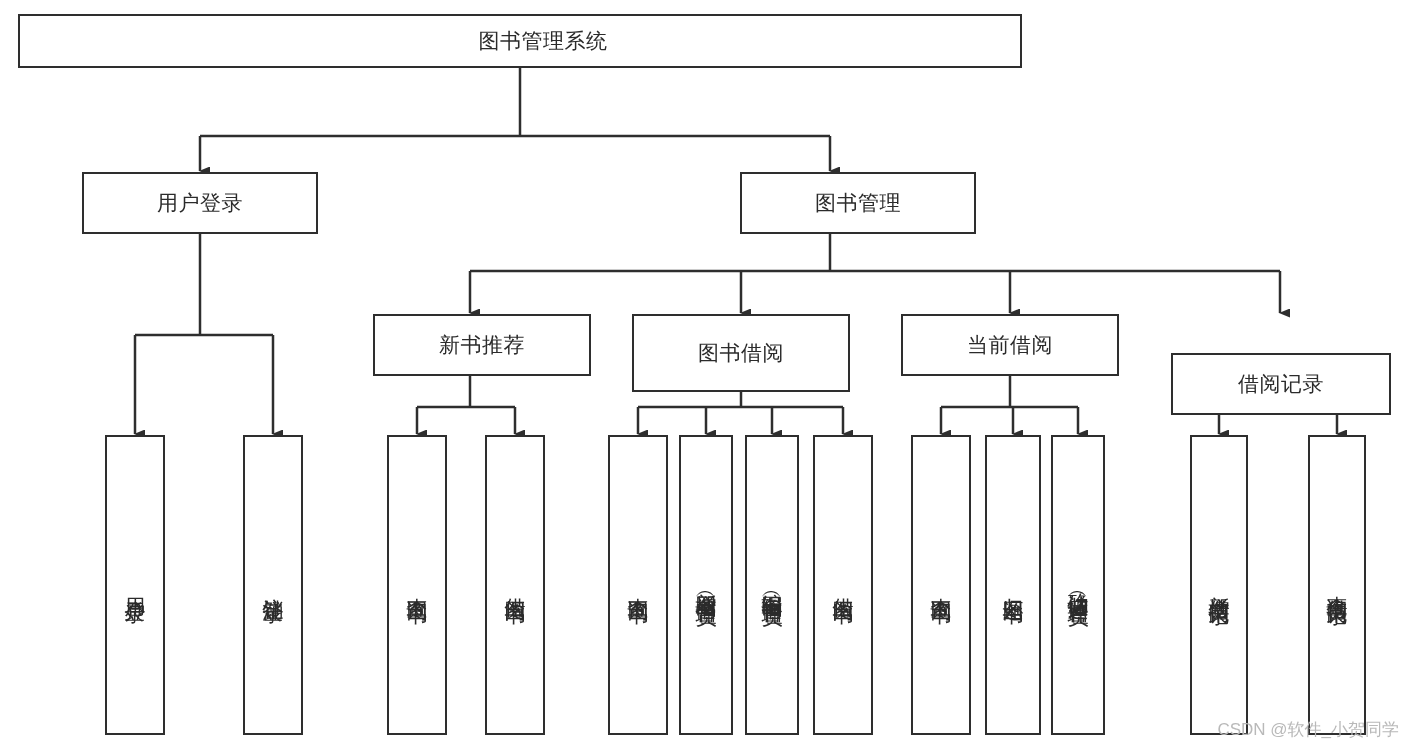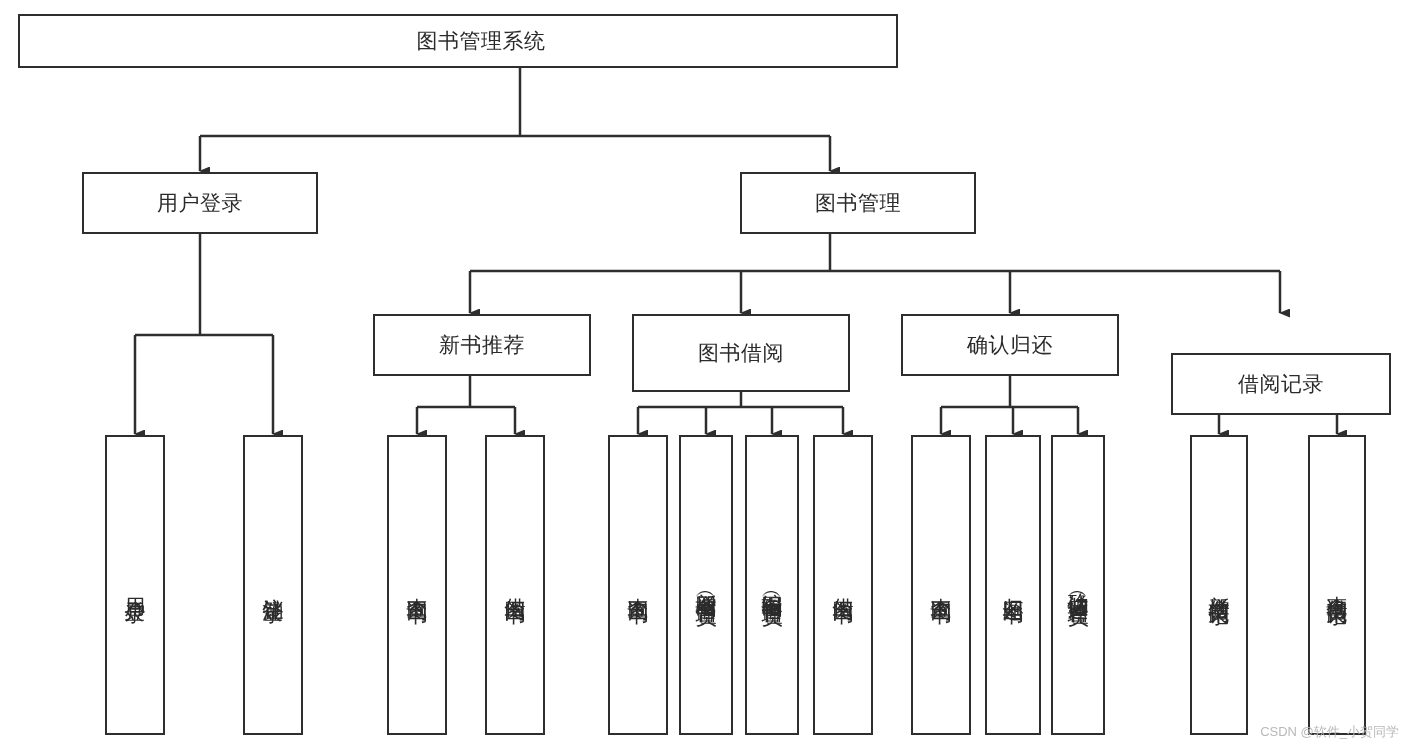--- a/index.html
+++ b/index.html
@@ -48,21 +48,21 @@
     writing-mode: vertical-rl;
     text-orientation: upright;
     font-size: 21px;
     letter-spacing: 2px;
     white-space: nowrap;
   }
   .watermark {
     position: absolute;
     right: 6px;
     bottom: 6px;
-    font-size: 13px;
+    font-size: 17px;
     color: #b9b9b9;
     white-space: nowrap;
     pointer-events: none;
   }
 </style>
 </head>
 <body>
 
 <div id="diagram-root">
 
@@ -103,37 +103,37 @@
         <line x1="1013" y1="407" x2="1013" y2="434" stroke="#2e2e2e" stroke-width="2.5" marker-end="url(#arrowhead)"></line>
         <line x1="1078" y1="407" x2="1078" y2="434" stroke="#2e2e2e" stroke-width="2.5" marker-end="url(#arrowhead)"></line>
         <line x1="1280" y1="376" x2="1280" y2="407" stroke="#2e2e2e" stroke-width="2.5"></line>
         <line x1="1219" y1="407" x2="1337" y2="407" stroke="#2e2e2e" stroke-width="2.5"></line>
         <line x1="1219" y1="407" x2="1219" y2="434" stroke="#2e2e2e" stroke-width="2.5" marker-end="url(#arrowhead)"></line>
         <line x1="1337" y1="407" x2="1337" y2="434" stroke="#2e2e2e" stroke-width="2.5" marker-end="url(#arrowhead)"></line>
       </g>
   </svg>
 
   <div id="node-layer">
-      <div class="node-box" style="left: 18px; top: 14px; width: 880px; height: 54px; padding-left: 46px;">
+      <div class="node-box" style="left: 18px; top: 14px; width: 1004px; height: 54px; padding-left: 46px;">
         <span class="node-label">图书管理系统</span>
       </div>
       <div class="node-box" style="left: 82px; top: 172px; width: 236px; height: 62px;">
         <span class="node-label">用户登录</span>
       </div>
       <div class="node-box" style="left: 740px; top: 172px; width: 236px; height: 62px;">
         <span class="node-label">图书管理</span>
       </div>
       <div class="node-box" style="left: 373px; top: 314px; width: 218px; height: 62px;">
         <span class="node-label">新书推荐</span>
       </div>
       <div class="node-box" style="left: 632px; top: 314px; width: 218px; height: 78px;">
         <span class="node-label">图书借阅</span>
       </div>
       <div class="node-box" style="left: 901px; top: 314px; width: 218px; height: 62px;">
-        <span class="node-label">确认归还</span>
+        <span class="node-label">当前借阅</span>
       </div>
       <div class="node-box" style="left: 1171px; top: 314px; width: 220px; height: 62px; margin-top: 39px;">
         <span class="node-label">借阅记录</span>
       </div>
       <div class="node-box vertical" style="left: 105px; top: 435px; width: 60px; height: 300px;">
         <span class="node-label">用户登录</span>
       </div>
       <div class="node-box vertical" style="left: 243px; top: 435px; width: 60px; height: 300px;">
         <span class="node-label">注销登录</span>
       </div>

